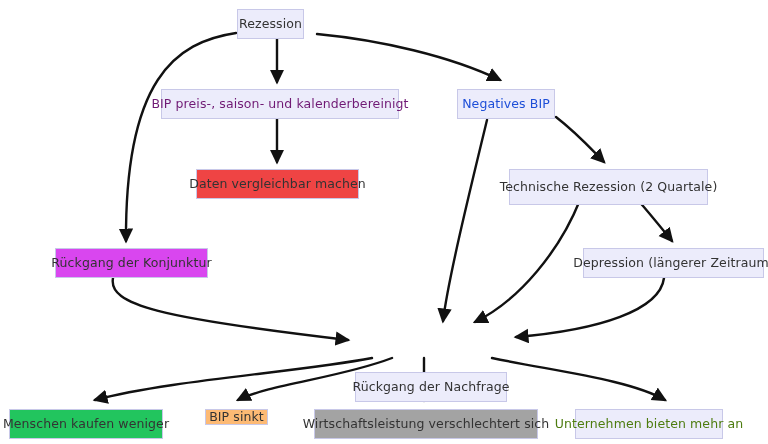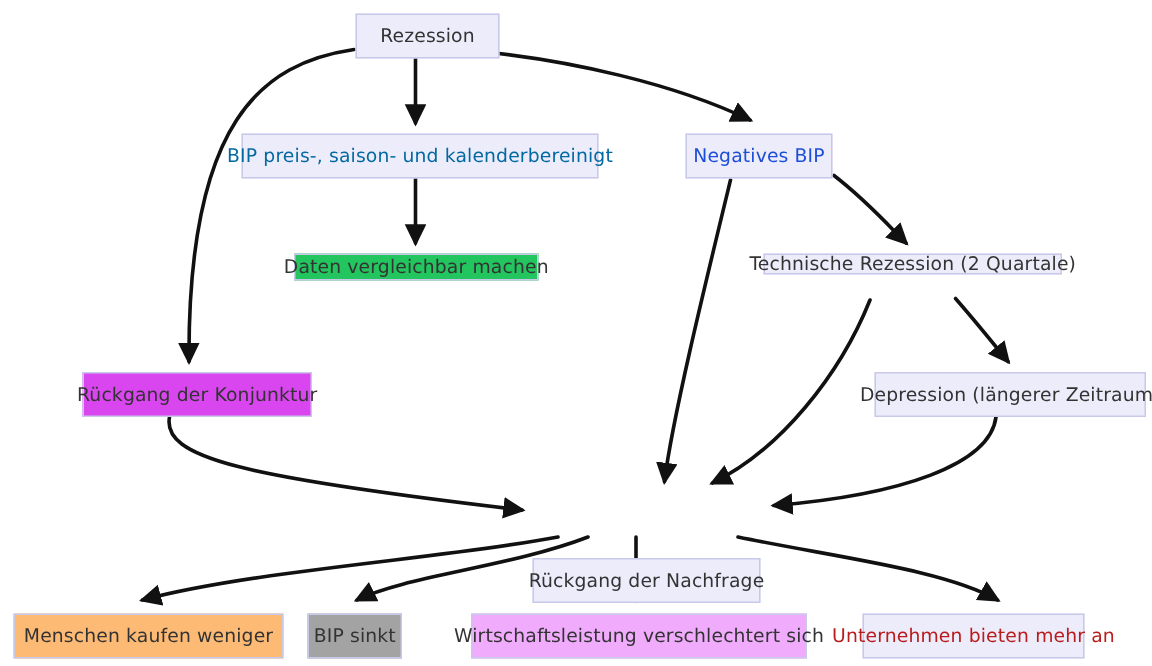--- a/index.html
+++ b/index.html
@@ -51,50 +51,50 @@
         <path d="M 664,278 C 660,310 600,330 516,337" marker-end="url(#arrowhead)"></path>
         <path d="M 113,278 C 108,305 160,318 348,340" marker-end="url(#arrowhead)"></path>
         <path d="M 372,358 C 300,372 170,380 95,400" marker-end="url(#arrowhead)"></path>
         <path d="M 392,358 C 340,378 270,384 238,400" marker-end="url(#arrowhead)"></path>
         <path d="M 424,358 L 424,400" marker-end="url(#arrowhead)"></path>
         <path d="M 492,358 C 560,372 630,380 665,400" marker-end="url(#arrowhead)"></path>
       </g>
   </svg>
 
   <div id="node-layer">
-      <div class="node" style="left: 237px; top: 9px; width: 96px; height: 30px; background: rgb(236, 236, 251); border-color: rgb(200, 200, 232); color: rgb(51, 51, 51);">
+      <div class="node" style="left: 237px; top: 9px; width: 67px; height: 30px; background: rgb(236, 236, 251); border-color: rgb(200, 200, 232); color: rgb(51, 51, 51);">
         <span>Rezession</span>
       </div>
-      <div class="node" style="left: 161px; top: 89px; width: 238px; height: 30px; background: rgb(236, 236, 251); border-color: rgb(200, 200, 232); color: #0369a1;">
+      <div class="node" style="left: 161px; top: 89px; width: 238px; height: 30px; background: rgb(236, 236, 251); border-color: rgb(200, 200, 232); color: #701a75;">
         <span>BIP preis-, saison- und kalenderbereinigt</span>
       </div>
       <div class="node" style="left: 457px; top: 89px; width: 98px; height: 30px; background: rgb(236, 236, 251); border-color: rgb(200, 200, 232); color: #1d4ed8;">
         <span>Negatives BIP</span>
       </div>
-      <div class="node" style="left: 196px; top: 169px; width: 163px; height: 18px; background: #22c55e; border-color: rgb(200, 200, 232); color: rgb(51, 51, 51);">
+      <div class="node" style="left: 196px; top: 169px; width: 163px; height: 30px; background: #ef4444; border-color: rgb(200, 200, 232); color: rgb(51, 51, 51);">
         <span>Daten vergleichbar machen</span>
       </div>
-      <div class="node" style="left: 509px; top: 169px; width: 199px; height: 14px; background: rgb(236, 236, 251); border-color: rgb(200, 200, 232); color: rgb(51, 51, 51);">
+      <div class="node" style="left: 509px; top: 169px; width: 199px; height: 36px; background: rgb(236, 236, 251); border-color: rgb(200, 200, 232); color: rgb(51, 51, 51);">
         <span>Technische Rezession (2 Quartale)</span>
       </div>
       <div class="node" style="left: 55px; top: 248px; width: 153px; height: 30px; background: #d946ef; border-color: rgb(200, 200, 232); color: rgb(51, 51, 51);">
         <span>Rückgang der Konjunktur</span>
       </div>
       <div class="node" style="left: 583px; top: 248px; width: 181px; height: 30px; background: rgb(236, 236, 251); border-color: rgb(200, 200, 232); color: rgb(51, 51, 51);">
         <span>Depression (längerer Zeitraum)</span>
       </div>
       <div class="node" style="left: 355px; top: 328px; width: 152px; height: 30px; background: rgb(236, 236, 251); border-color: rgb(200, 200, 232); color: rgb(51, 51, 51); margin-top: 44px;">
         <span>Rückgang der Nachfrage</span>
       </div>
-      <div class="node" style="left: 9px; top: 409px; width: 180px; height: 30px; background: #fdba74; border-color: rgb(200, 200, 232); color: rgb(51, 51, 51);">
+      <div class="node" style="left: 9px; top: 409px; width: 154px; height: 30px; background: #22c55e; border-color: rgb(200, 200, 232); color: rgb(51, 51, 51);">
         <span>Menschen kaufen weniger</span>
       </div>
-      <div class="node" style="left: 205px; top: 409px; width: 63px; height: 30px; background: #a3a3a3; border-color: rgb(200, 200, 232); color: rgb(51, 51, 51);">
+      <div class="node" style="left: 205px; top: 409px; width: 63px; height: 16px; background: #fdba74; border-color: rgb(200, 200, 232); color: rgb(51, 51, 51);">
         <span>BIP sinkt</span>
       </div>
-      <div class="node" style="left: 314px; top: 409px; width: 224px; height: 30px; background: #f0abfc; border-color: rgb(200, 200, 232); color: rgb(51, 51, 51);">
+      <div class="node" style="left: 314px; top: 409px; width: 224px; height: 30px; background: #a3a3a3; border-color: rgb(200, 200, 232); color: rgb(51, 51, 51);">
         <span>Wirtschaftsleistung verschlechtert sich</span>
       </div>
-      <div class="node" style="left: 575px; top: 409px; width: 148px; height: 30px; background: rgb(236, 236, 251); border-color: rgb(200, 200, 232); color: #b91c1c;">
+      <div class="node" style="left: 575px; top: 409px; width: 148px; height: 30px; background: rgb(236, 236, 251); border-color: rgb(200, 200, 232); color: #4d7c0f;">
         <span>Unternehmen bieten mehr an</span>
       </div>
     </div>
 </div>
 
 </body></html>

